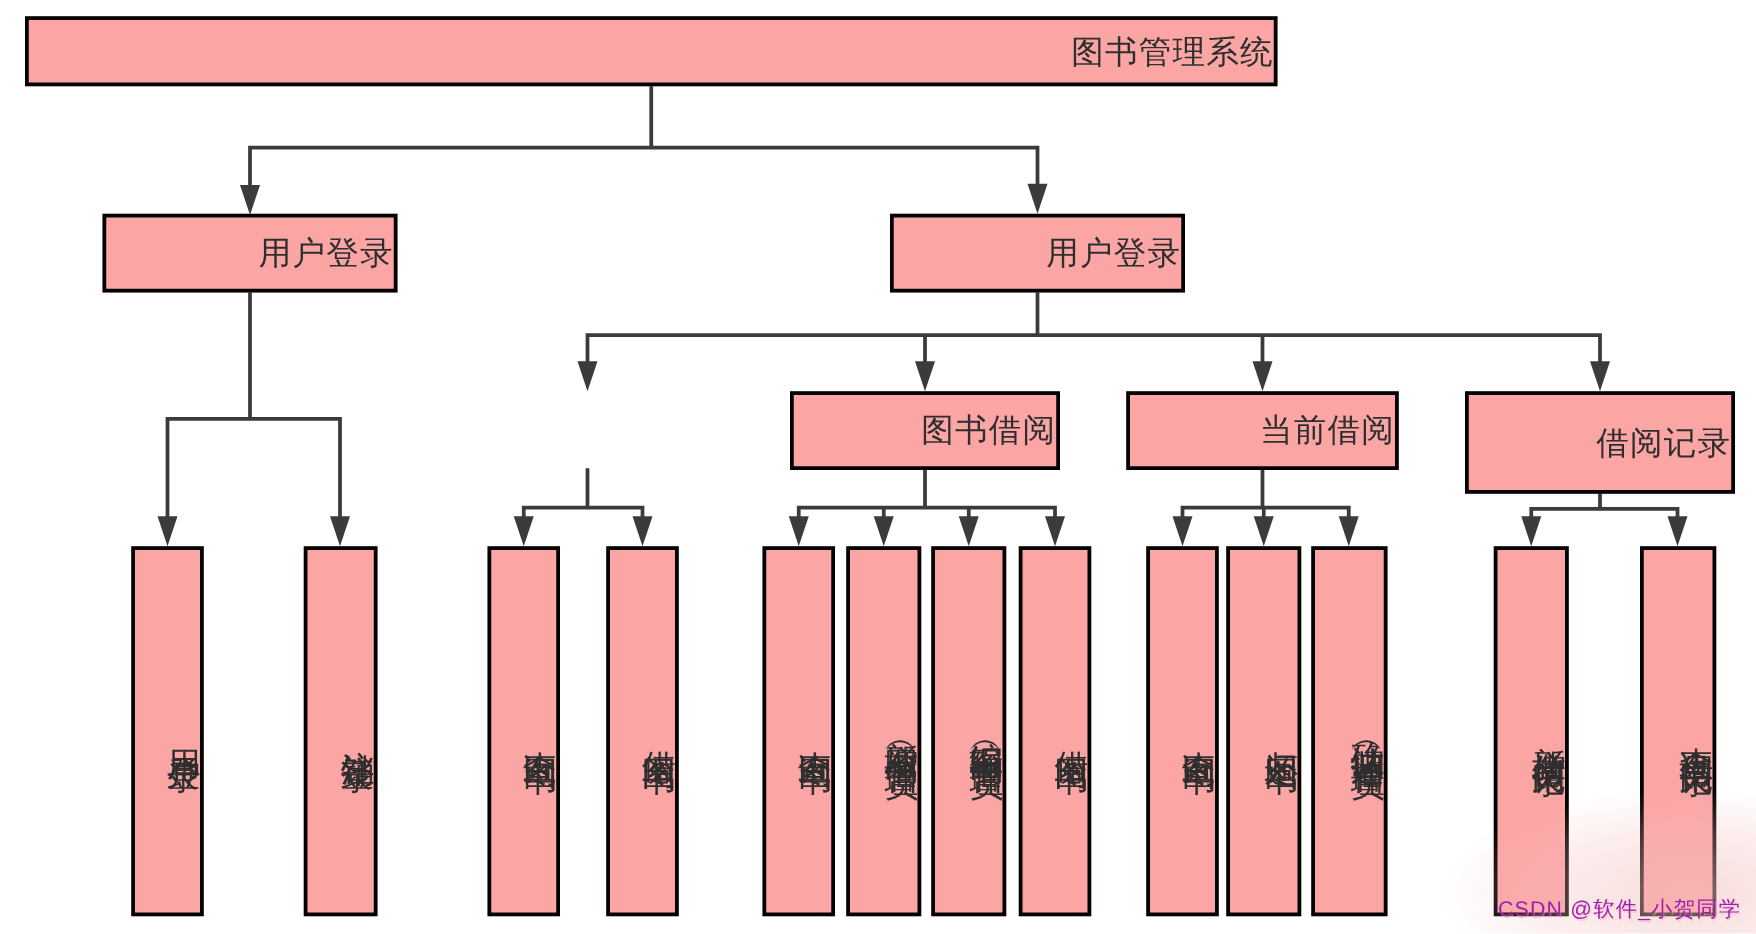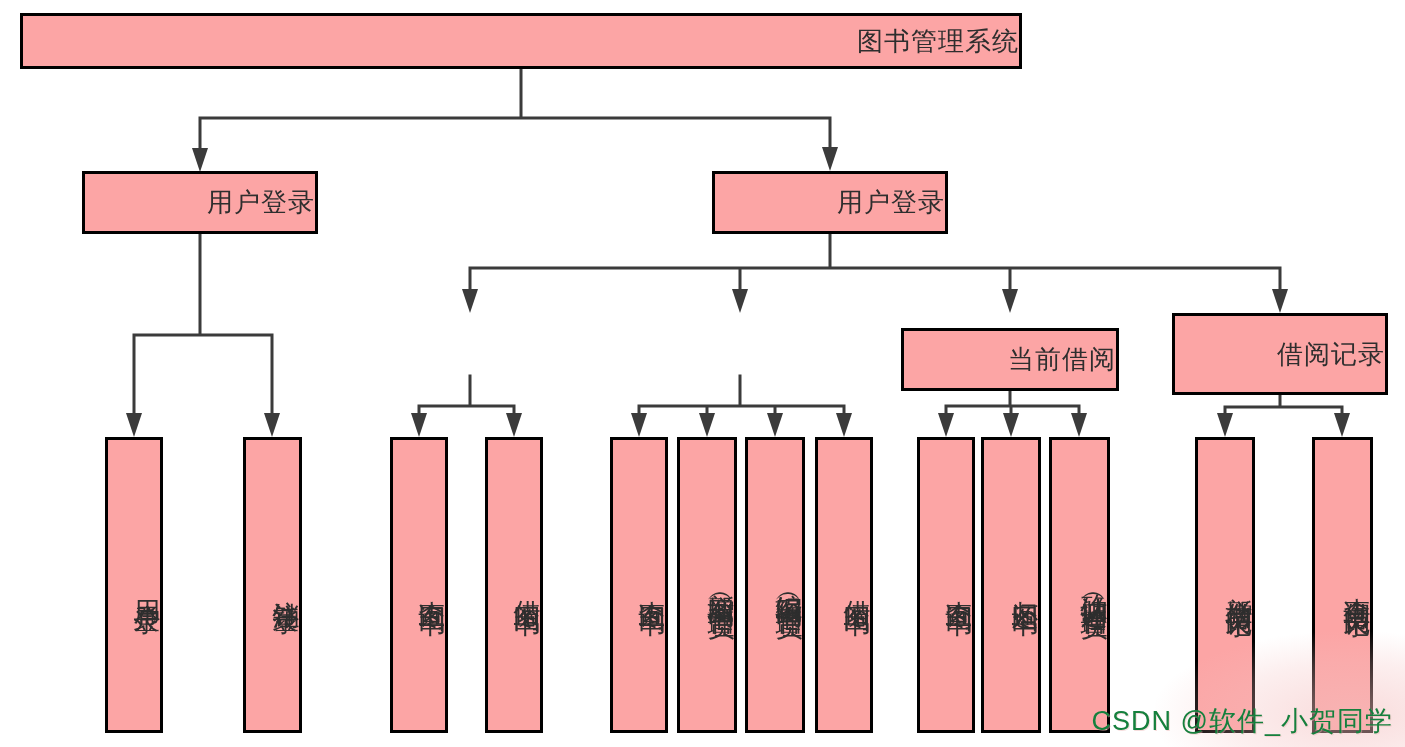--- a/index.html
+++ b/index.html
@@ -38,22 +38,22 @@
     position:absolute;
     right:0;bottom:0;
     width:250px;height:115px;
     background:radial-gradient(ellipse at 78% 72%, rgba(244,190,190,0.55) 0%, rgba(244,190,190,0.25) 45%, rgba(244,190,190,0) 72%);
     pointer-events:none;
     z-index:3;
   }
   .watermark{
     position:absolute;
     right:12px;bottom:8px;
-    font-size:27px;
-    color:#15803d;
+    font-size:17px;
+    color:#a21caf;
     letter-spacing:1px;
     white-space:nowrap;
     z-index:4;
     text-shadow:1px 1px 0 rgba(235,180,180,0.45);
   }
 </style>
 </head>
 <body>
 
 <div class="stage">
@@ -95,21 +95,24 @@
     <span class="lbl">图书管理系统</span>
   </div>
 
   <div class="box hbox" style="left:82px;top:171px;width:236px;height:63px">
     <span class="lbl">用户登录</span>
   </div>
   <div class="box hbox" style="left:712px;top:171px;width:236px;height:63px">
     <span class="lbl">用户登录</span>
   </div>
 
-  <div class="box hbox" style="left:901px;top:328px;width:218px;height:63px">
+  <div class="box hbox" style="left:632px;top:313px;width:216px;height:63px">
+    <span class="lbl">图书借阅</span>
+  </div>
+  <div class="box hbox" style="left:901px;top:313px;width:218px;height:63px">
     <span class="lbl">当前借阅</span>
   </div>
   <div class="box hbox" style="left:1172px;top:313px;width:216px;height:82px">
     <span class="lbl">借阅记录</span>
   </div>
 
   <div class="box vbox" style="left:105px;top:437px;width:58px;height:296px">
     <span class="vlbl">用户登录</span>
   </div>
   <div class="box vbox" style="left:243px;top:437px;width:59px;height:296px">

